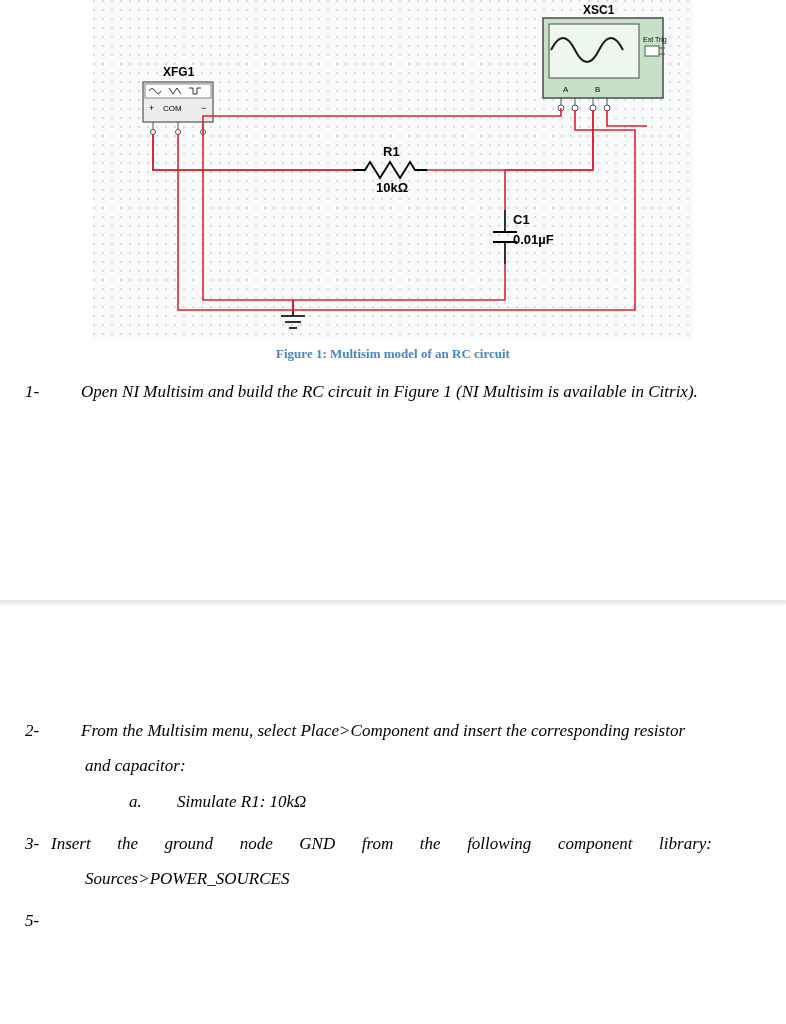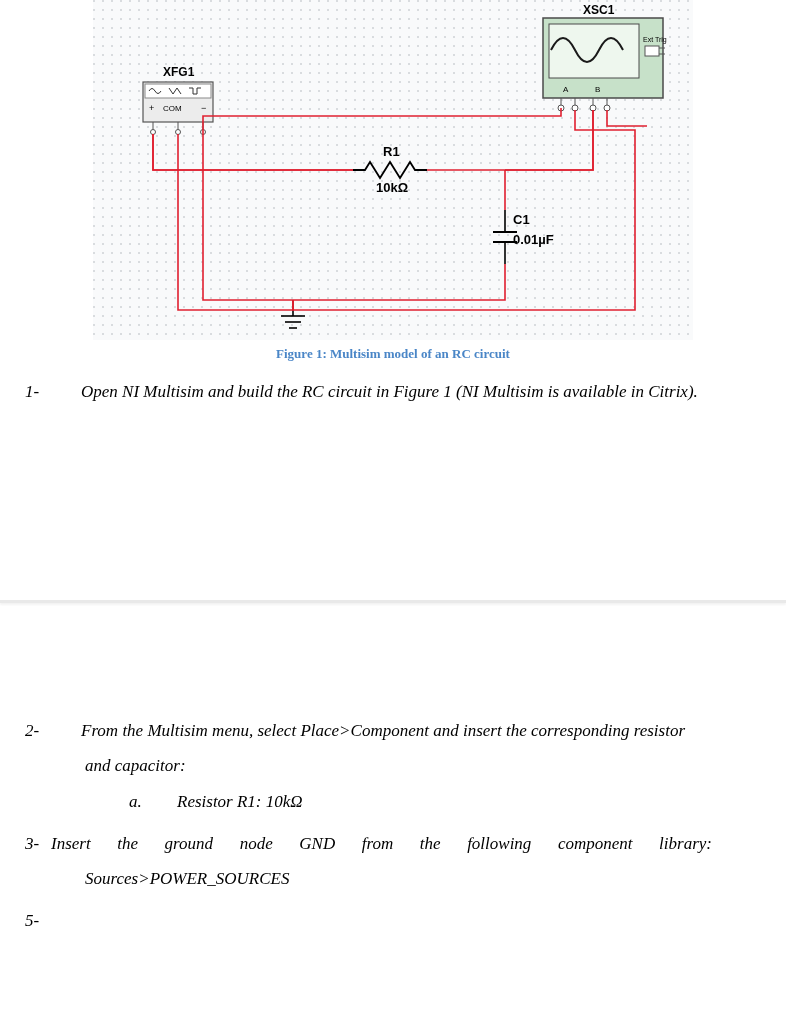--- a/index.html
+++ b/index.html
@@ -129,21 +129,21 @@
   </ol>
 
   <div class="gap"></div>
   <div class="gap2"></div>
 
   <ol class="main bodytext">
     <li class="just">
       <span class="num">2-</span><span class="spread" style="display:inline;">From the Multisim menu, select Place&gt;Component and insert the corresponding resistor</span><br>
       <span style="padding-left:0;">and capacitor:</span>
       <ol class="sub">
-        <li><span style="display:inline-block;width:22px;">a.</span><span>Resistor R1: 10kΩ</span></li>
+        <li><span style="display:inline-block;width:22px;">a.</span><span>Simulate R1: 10kΩ</span></li>
       </ol>
     </li>
     <li>
       <span class="num">3-</span><span class="spread" style="display:inline-block;width:calc(100% - 30px);">Insert the ground node GND from the following component library:</span><br>
       <span>Sources&gt;POWER_SOURCES</span>
     </li>
     <li>
       <span class="num">5-</span>
     </li>
   </ol>

